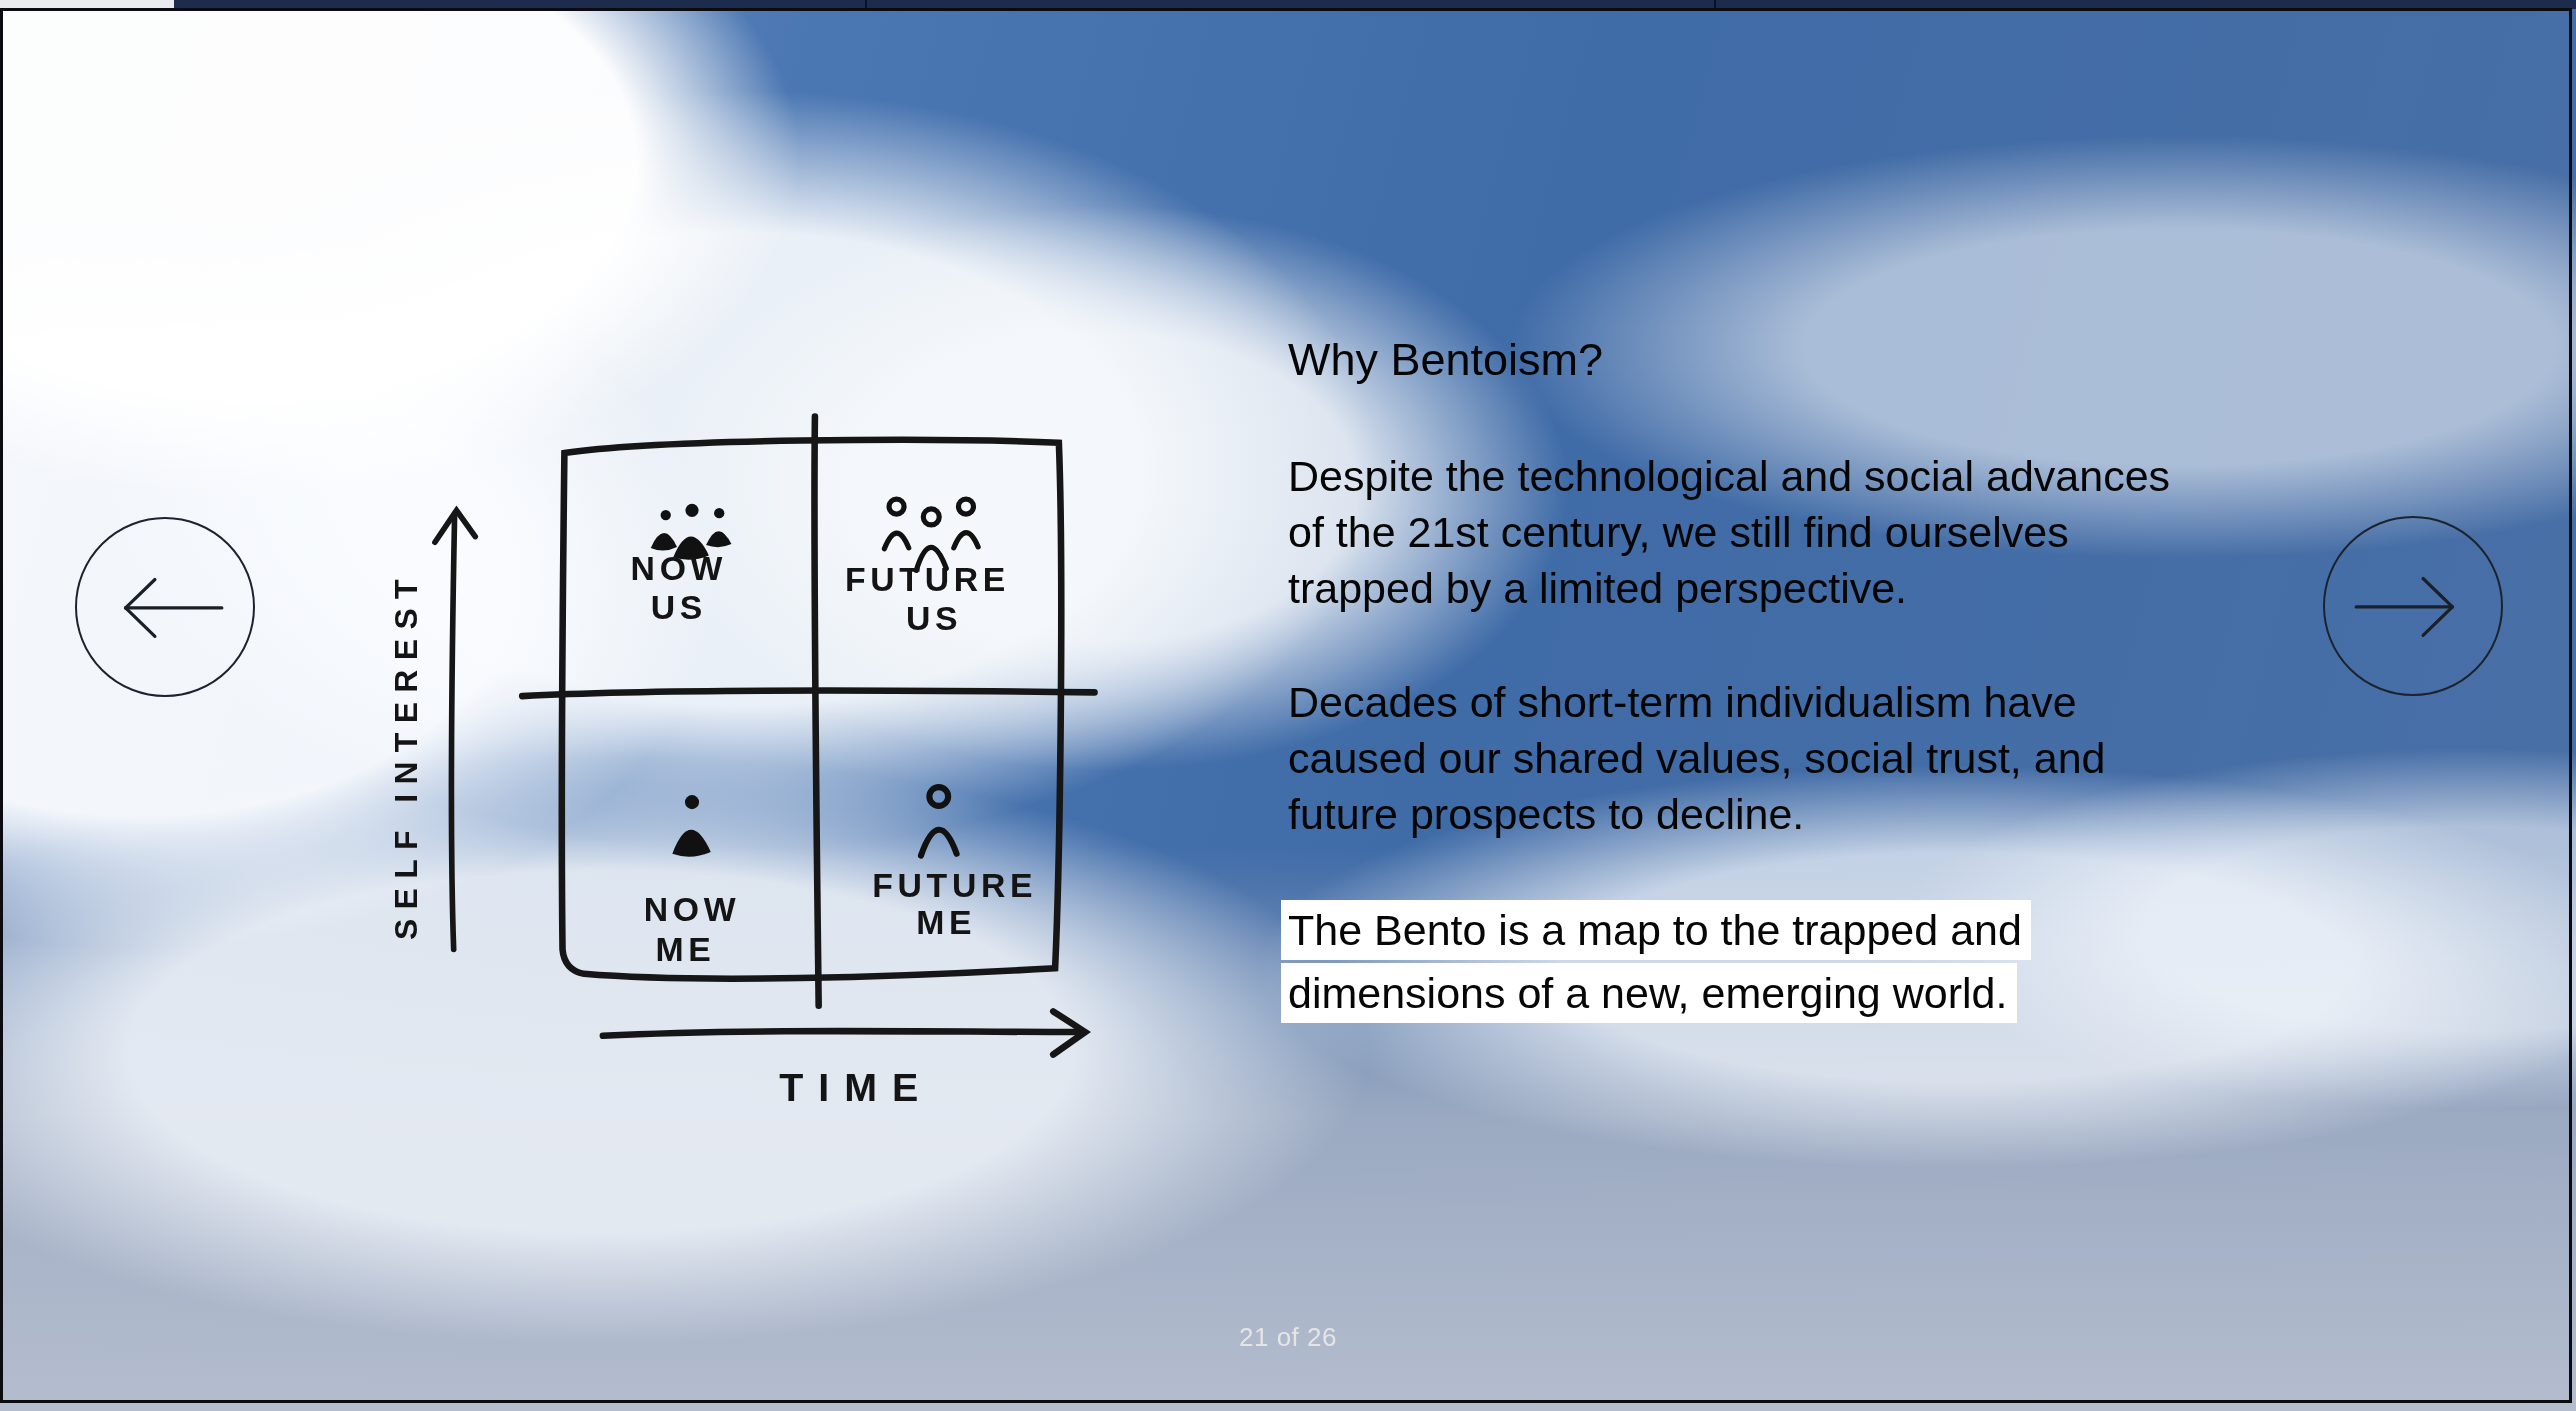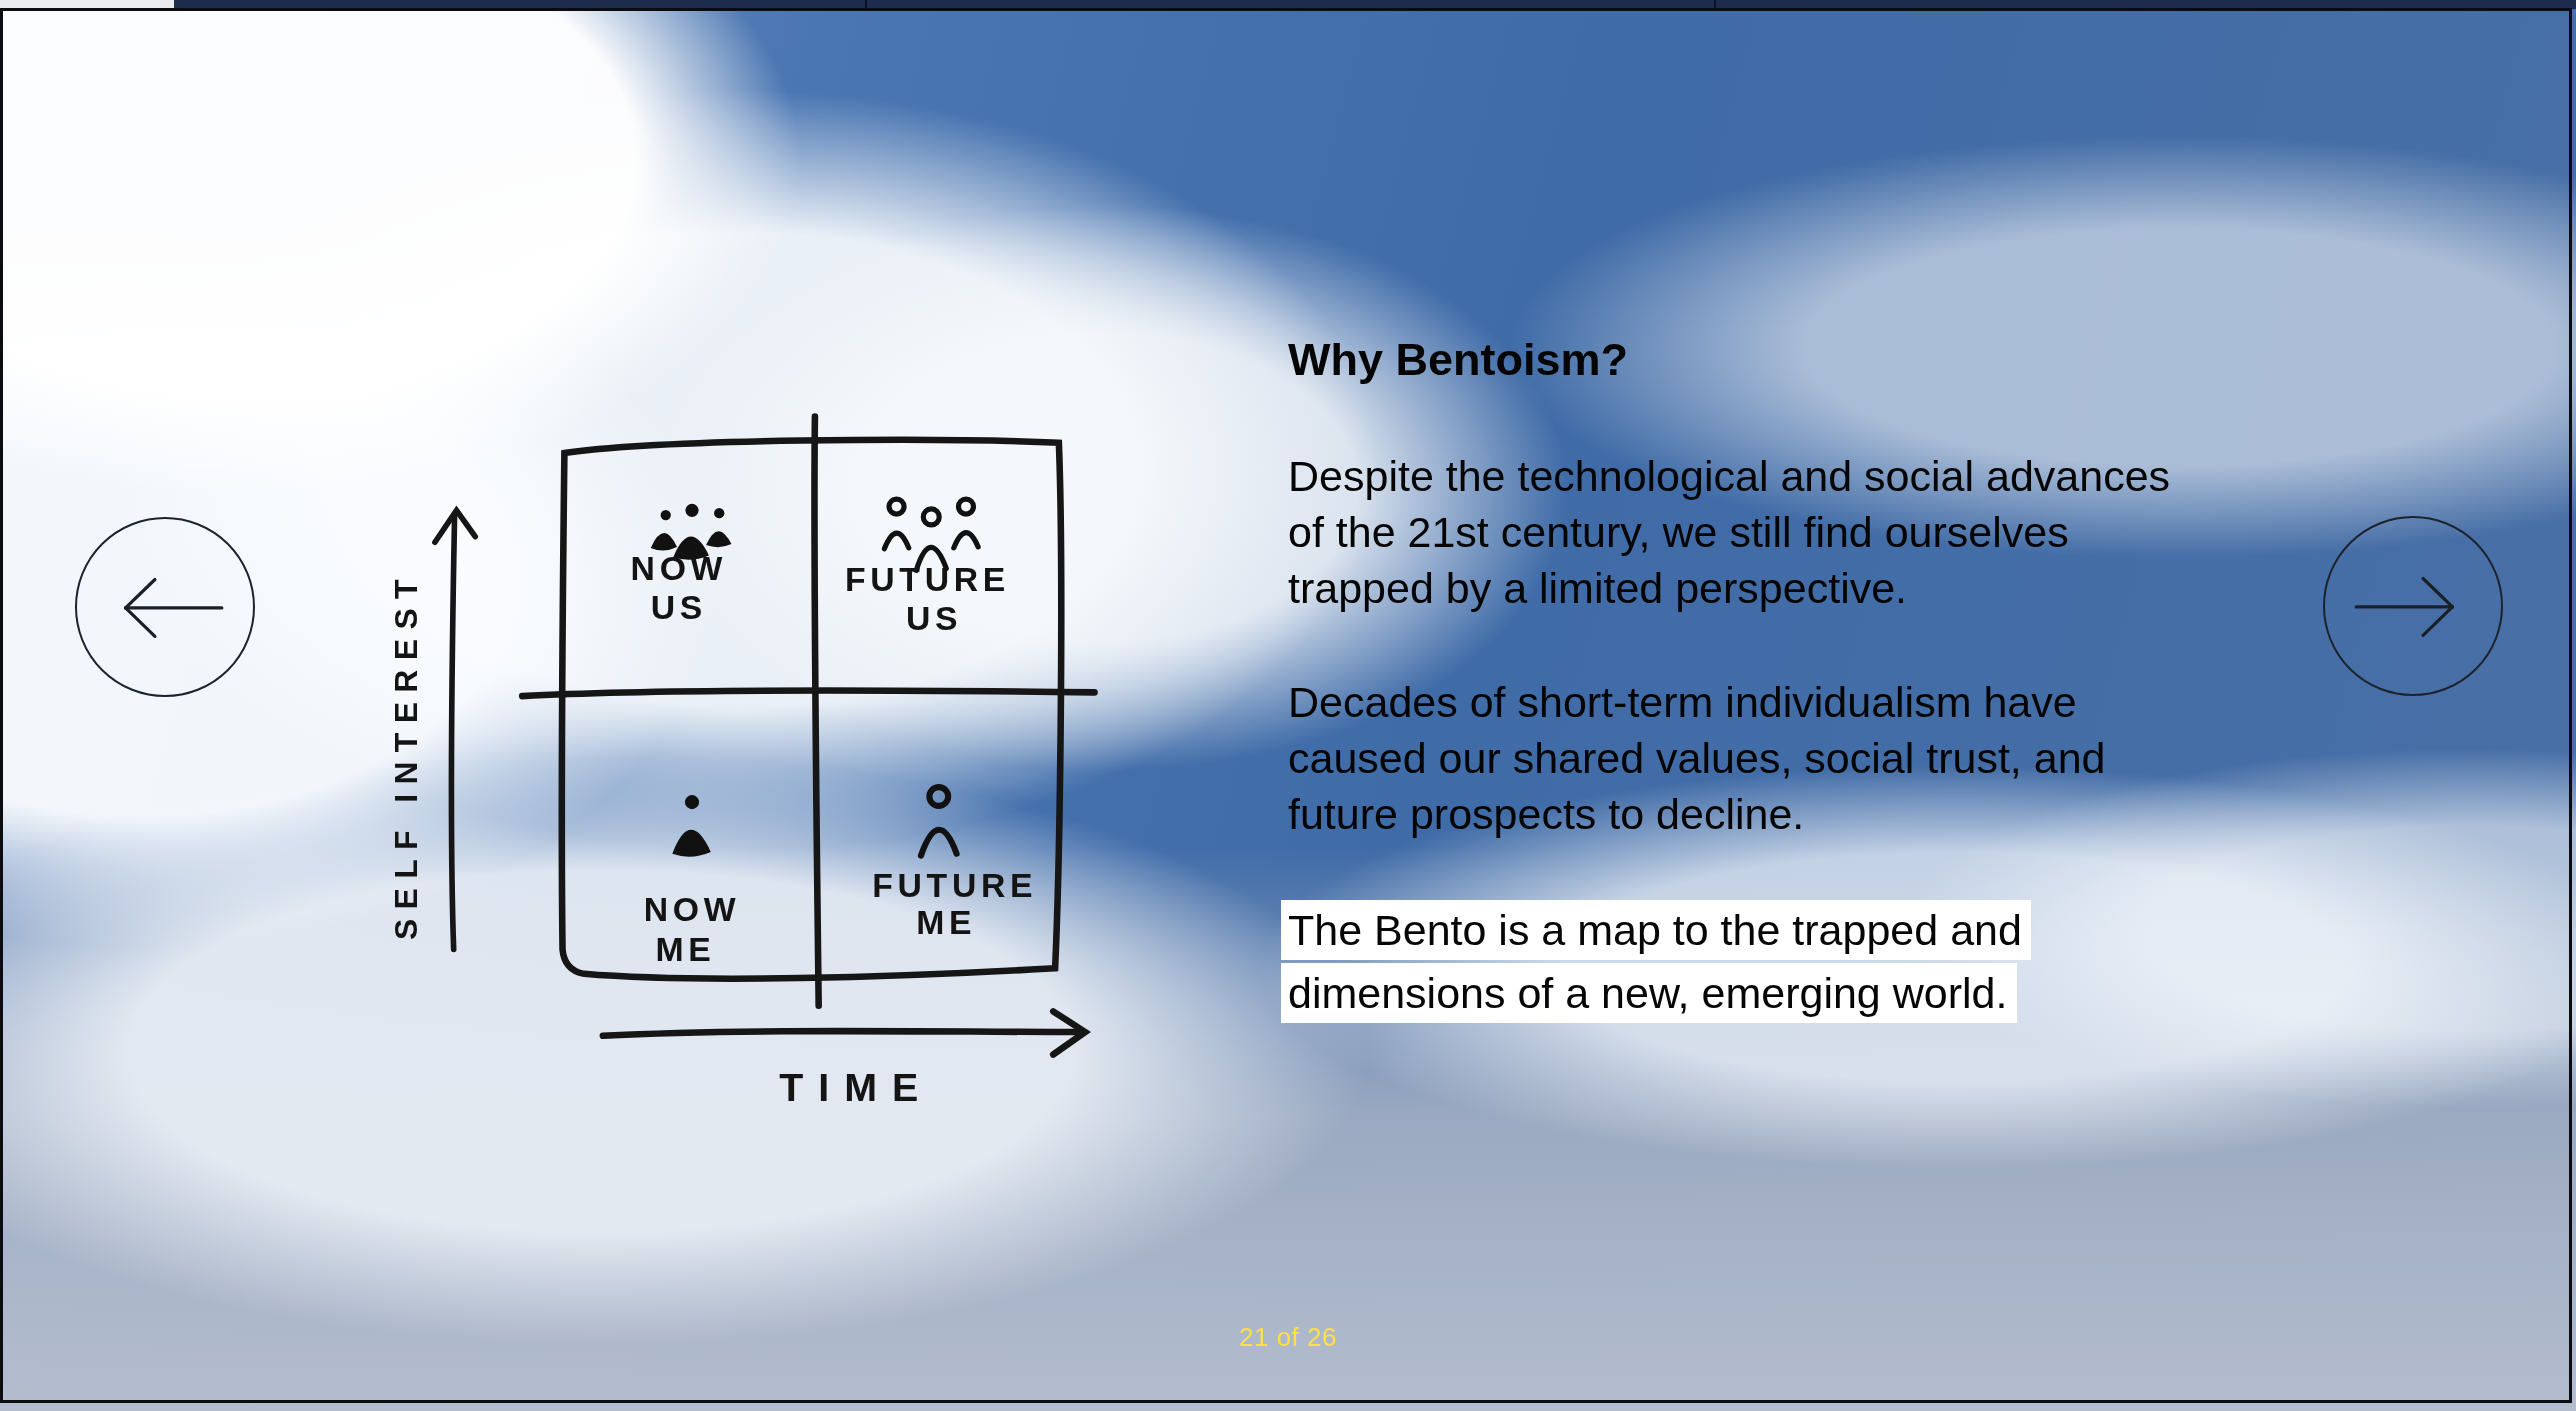--- a/index.html
+++ b/index.html
@@ -26,31 +26,31 @@
   .top-strip{position:absolute;left:0;top:0;width:2576px;height:9.4px;background:#1d2b4d;}
   .top-strip .lightseg{position:absolute;left:0;top:0;width:174px;height:9.4px;background:#e9ebee;}
   .top-strip .sep1{position:absolute;left:865px;top:0;width:1.9px;height:9.4px;background:#0a1228;}
   .top-strip .sep2{position:absolute;left:1714px;top:0;width:1.9px;height:9.4px;background:#0a1228;}
   .frame{
     position:absolute;left:0;top:8.4px;width:2572px;height:1395px;
     border:3.8px solid #0b0c12;box-sizing:border-box;pointer-events:none;
   }
   
   .textcol{position:absolute;left:1288px;top:330px;width:948px;color:#050505;}
-  .textcol h1{font-size:45px;line-height:60px;font-weight:bold;margin:0 0 58px 0;}
+  .textcol h1{font-size:45px;line-height:60px;font-weight:normal;margin:0 0 58px 0;}
   .textcol p{font-size:43px;line-height:56px;margin:0 0 58px 0;white-space:pre-line;font-weight:400;}
   .hl-wrap{margin-top:0;}
   .hl-line{
     display:inline-block;background:#ffffff;color:#060606;
     font-size:43px;line-height:60px;padding:0 9.4px 0 6.6px;margin:0 0 2.8px -6.6px;
   }
   
   .pagenum{
     position:absolute;left:0;top:1322px;width:2576px;text-align:center;
-    font-size:26px;color:#fde047;letter-spacing:0.5px;
+    font-size:26px;color:#e5e5e5;letter-spacing:0.5px;
   }
   
   .navbtn{
     position:absolute;width:180px;height:180px;border-radius:50%;
     border:2.8px solid #1c232e;background:transparent;padding:0;cursor:pointer;
   }
   .navbtn svg{display:block;width:100%;height:100%;}
   .prev{left:75px;top:517px;}
   .next{left:2323px;top:516px;}
   

